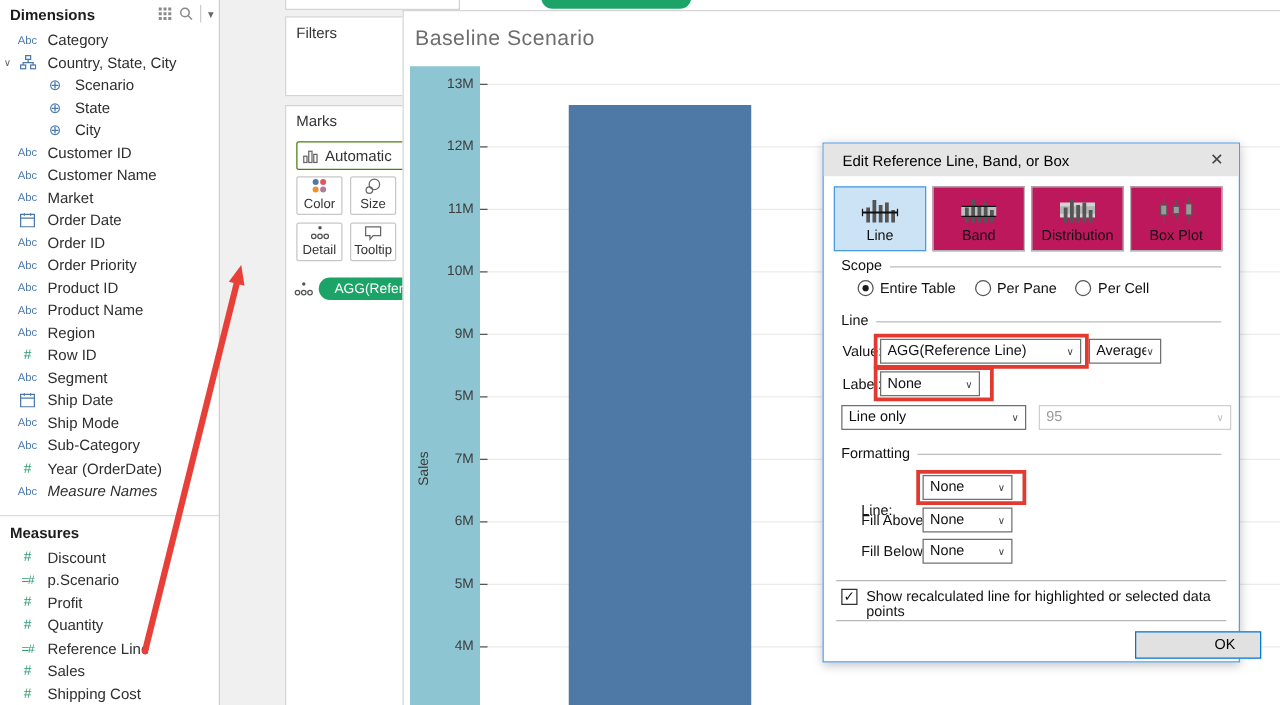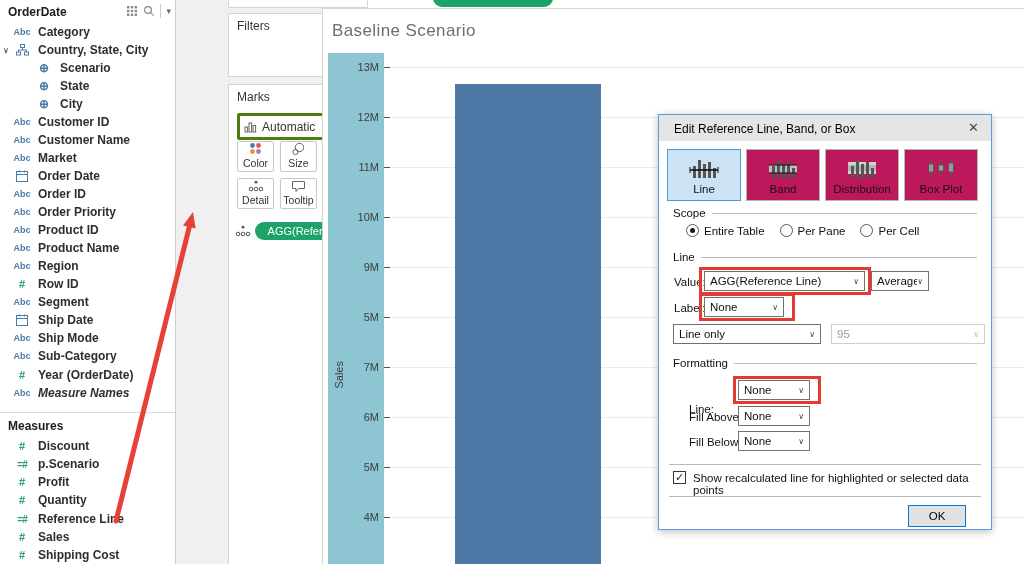--- a/index.html
+++ b/index.html
@@ -5,37 +5,37 @@
   html,body{margin:0;padding:0;background:#fff;}
   #app{position:relative;width:1024px;height:564px;overflow:hidden;background:#fff;
        font-family:"Liberation Sans",sans-serif;color:#2e2e2e;font-size:12px;}
   
   .sidebar{position:absolute;left:0;top:0;width:175px;height:564px;background:#fff;border-right:1px solid #cfcfcf;}
   .pane-header{position:absolute;left:0;top:0;width:175px;height:22px;}
   .pane-title{position:absolute;left:8px;top:5px;font-weight:bold;color:#1c1c1c;}
   .hdr-icons{position:absolute;right:4px;top:4px;display:flex;align-items:center;gap:5px;color:#777;}
   .hdr-sep{width:1px;height:14px;background:#ccc;}
   .caret{font-size:9px;color:#666;}
-  .frow{position:absolute;left:0;width:174px;height:18px;display:flex;align-items:center;font-weight:bold;}
+  .frow{position:absolute;left:0;width:174px;height:18px;display:flex;align-items:center;}
   .chev{width:9px;margin-left:3px;font-size:8px;color:#666;}
   .fic{width:20px;margin-left:12px;display:flex;justify-content:center;align-items:center;flex:none;}
   .frow.hier .fic{margin-left:0;}
   .frow.ind .fic{margin-left:34px;}
   .ic-abc{font-size:9px;color:#4a7aab;}
   .ic-num{font-size:11px;color:#2d9c6f;}
   .ic-numcalc{font-size:10px;color:#2d9c6f;letter-spacing:-1px;}
   .ic-globe{font-size:12px;color:#4a7aab;}
   .flabel{margin-left:6px;white-space:nowrap;}
   .italic{font-style:italic;}
   .meas-divider{position:absolute;left:0;top:412px;width:175px;height:1px;background:#dcdcdc;}
   
   .cards-col{position:absolute;left:176px;top:0;width:146px;height:564px;background:#f0f0f0;}
   .card{position:absolute;left:4px;width:138px;background:#fff;border:1px solid #d4d4d4;margin-left:48px;}
   .card-title{position:absolute;left:8px;top:5px;color:#333;}
-  .combo-auto{position:absolute;left:8px;top:28px;width:120px;height:21px;border:3px solid #4d7c0f;border-radius:2px;
+  .combo-auto{position:absolute;left:8px;top:28px;width:120px;height:21px;border:1px solid #4d7c0f;border-radius:2px;
       background:#fff;display:flex;align-items:center;}
   .combo-auto .txt{margin-left:5px;color:#333;}
   .combo-auto .dd{margin-left:auto;width:18px;height:100%;border-left:1px solid #d8d8d8;display:flex;align-items:center;justify-content:center;}
   .mbtn{position:absolute;width:37px;height:31px;border:1px solid #c8c8c8;border-radius:2px;background:#fff;
       display:flex;flex-direction:column;align-items:center;justify-content:flex-end;padding-bottom:2px;box-sizing:border-box;}
   .mbtn .lbl{font-size:10.5px;color:#333;margin-top:1px;}
   .pill{position:absolute;border-radius:10px;background:#1ca468;color:#fff;font-size:11px;
       display:flex;align-items:center;justify-content:center;white-space:nowrap;}
   
   .sheet{position:absolute;left:322px;top:8px;width:702px;height:556px;background:#fff;
@@ -69,31 +69,31 @@
   .combo .ctxt{margin-left:5px;white-space:nowrap;overflow:hidden;}
   .combo .ccar{margin-left:auto;margin-right:5px;font-size:8px;color:#444;}
   .combo.disabled{border-color:#cfcfcf;color:#9a9a9a;}
   .combo.disabled .ccar{color:#bbb;}
   .redbox{position:absolute;border:3px solid #e23a31;z-index:5;pointer-events:none;}
   .flabel2{position:absolute;}
   .dsep{position:absolute;left:10px;right:10px;height:1px;background:#b8b8b8;}
   .cb{position:absolute;left:14px;top:356px;width:13px;height:13px;border:1px solid #333;background:#fff;
       display:flex;align-items:center;justify-content:center;font-size:11px;color:#1a1a1a;box-sizing:border-box;}
   .okbtn{position:absolute;left:249px;top:390px;width:56px;height:20px;background:#e1e1e1;border:1px solid #0078d7;
-      display:flex;align-items:center;justify-content:center;font-size:11.5px;color:#000;}
+      display:flex;align-items:center;justify-content:center;font-size:11.5px;color:#000;padding-left:43px;}
   .overlay{position:absolute;left:0;top:0;width:1024px;height:564px;pointer-events:none;z-index:50;}
 </style>
 </head>
 <body>
 
 <div id="app">
 
   <div class="sidebar">
     <div class="pane-header">
-      <span class="pane-title">OrderDate</span>
+      <span class="pane-title">Dimensions</span>
       <span class="hdr-icons">
         <svg width="12" height="12">
             <g fill="#8a8a8a">
               <rect x="1" y="1" width="2.4" height="2.4"></rect>
               <rect x="4.8" y="1" width="2.4" height="2.4"></rect>
               <rect x="8.6" y="1" width="2.4" height="2.4"></rect>
               <rect x="1" y="4.8" width="2.4" height="2.4"></rect>
               <rect x="4.8" y="4.8" width="2.4" height="2.4"></rect>
               <rect x="8.6" y="4.8" width="2.4" height="2.4"></rect>
               <rect x="1" y="8.6" width="2.4" height="2.4"></rect>

